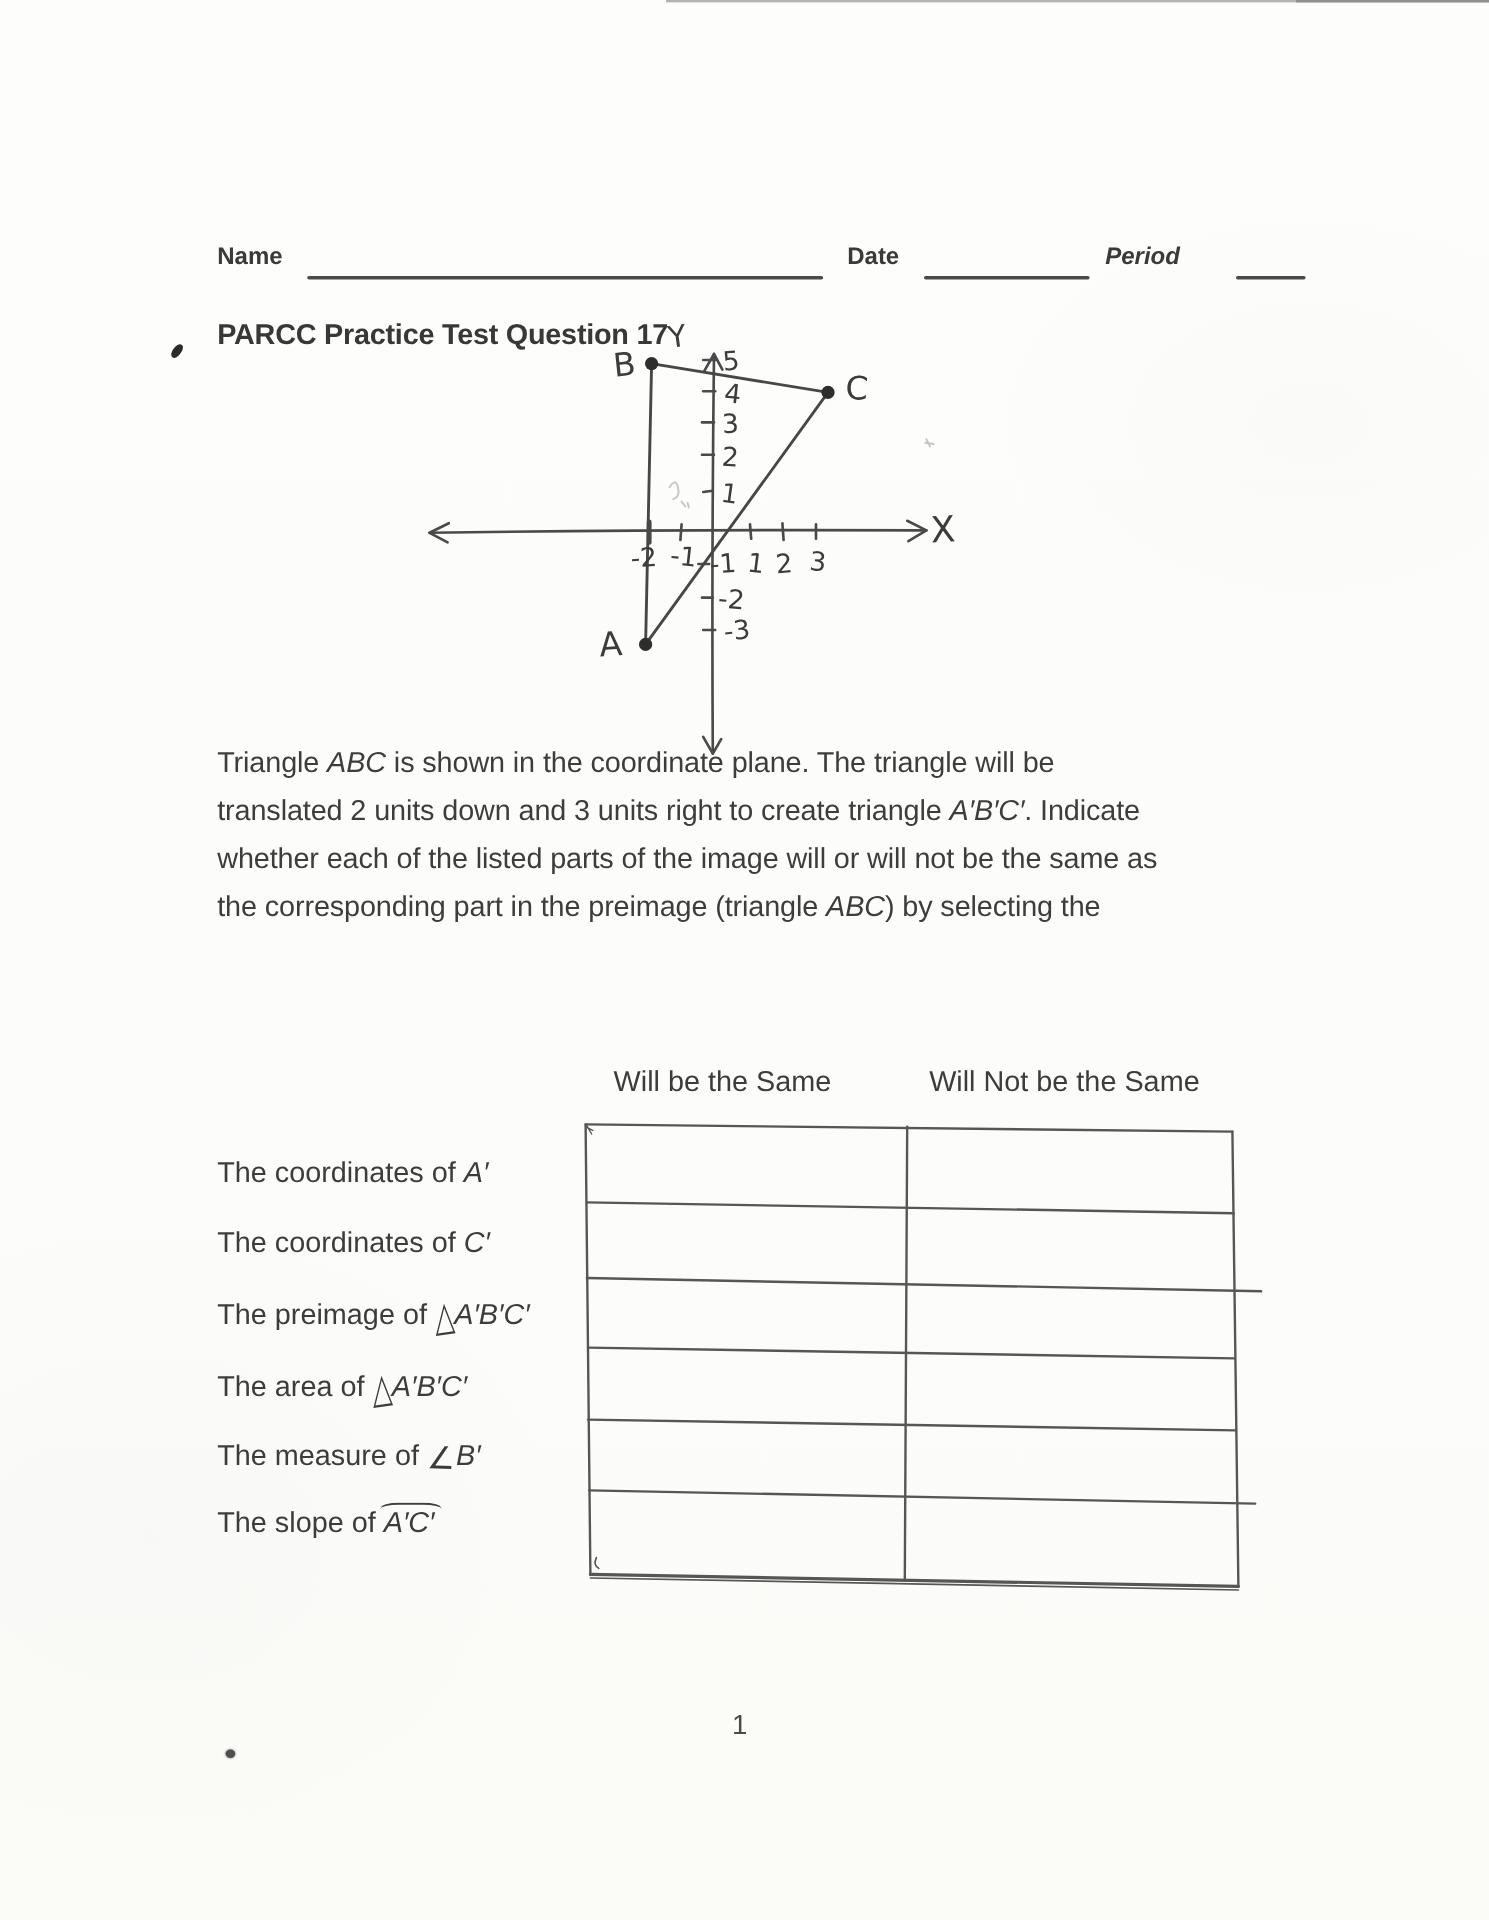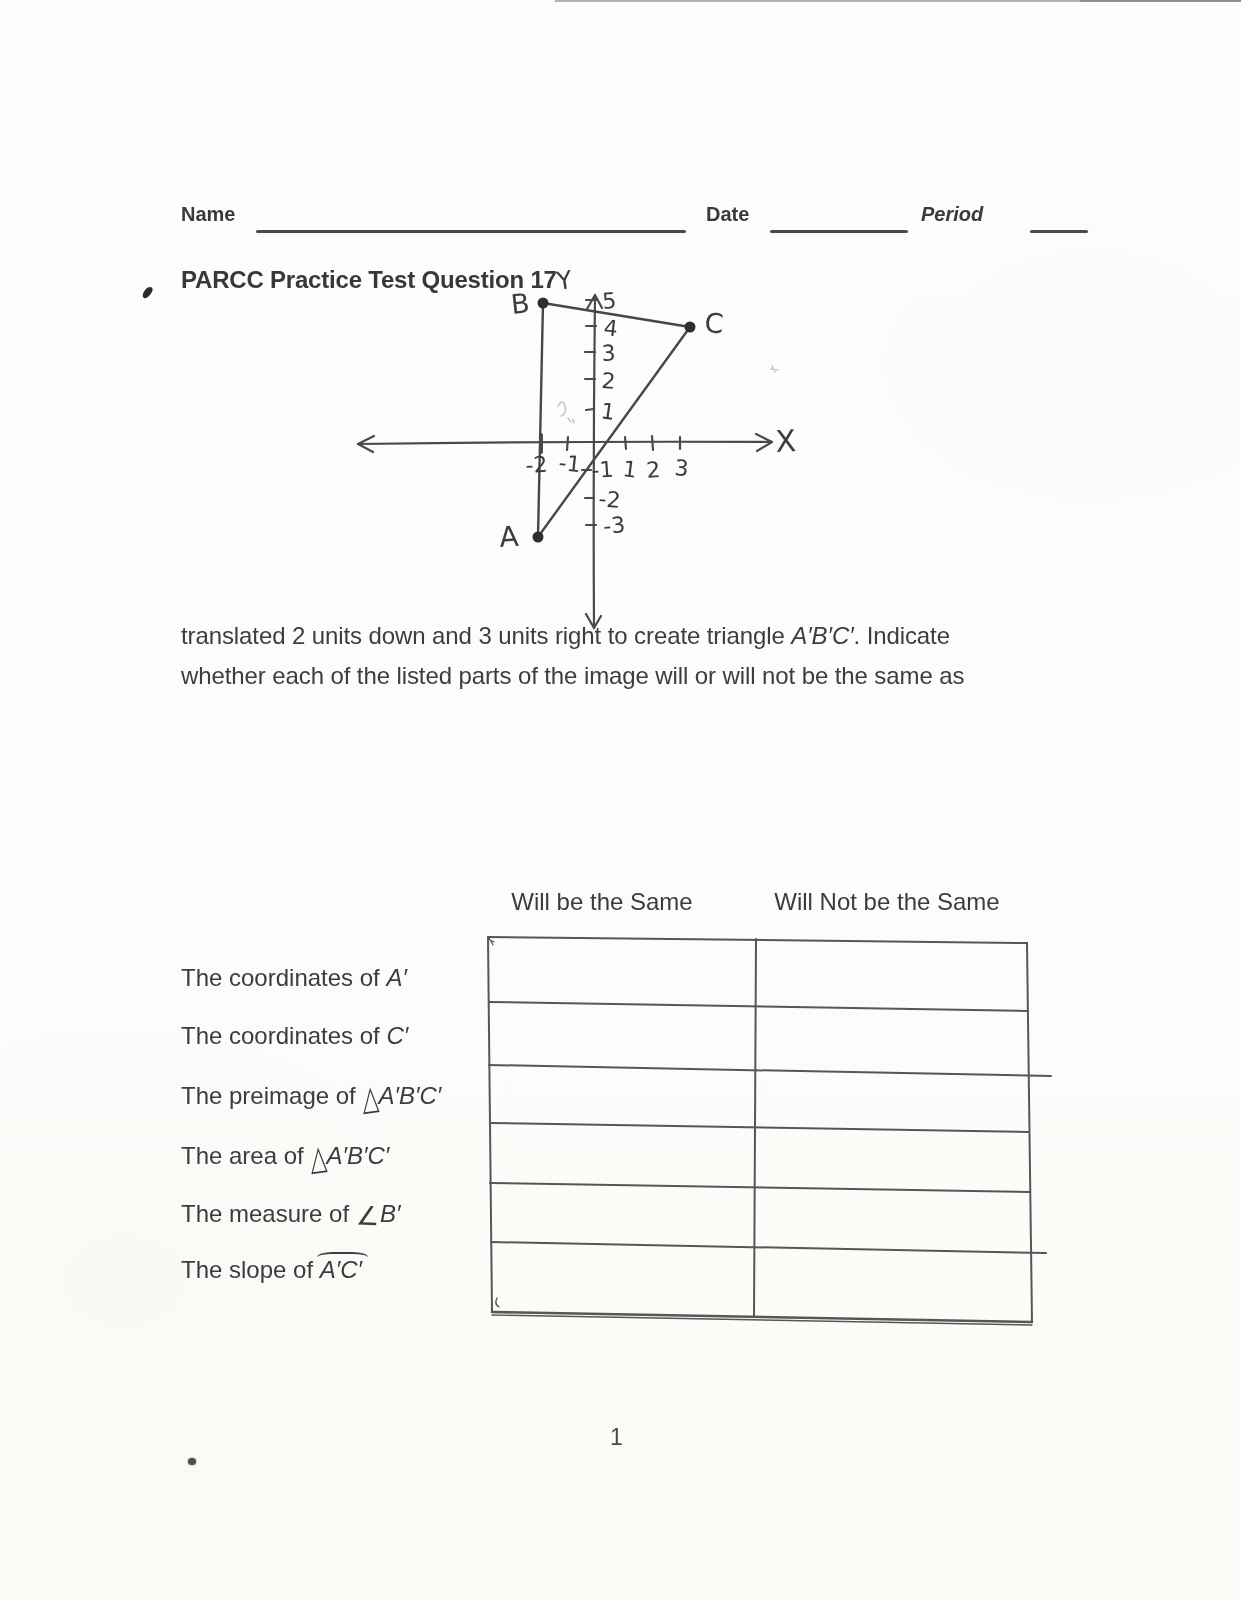--- a/index.html
+++ b/index.html
@@ -136,22 +136,24 @@
     </g>
 
     <g stroke="#c6c6c6" stroke-width="1.6" fill="none" stroke-linecap="round">
       <path d="M228,144 q5,-8 7,0 t-4,10"></path>
       <path d="M238,156 l3,4 m2,-3 l1,4"></path>
       <path d="M442,104 l3,6 m-4,-3 l7,1"></path>
     </g>
   </svg>
 
   <div id="paragraph" class="abs" style="left:181px;top:616px;">
+      <div class="para-line"><span>Triangle </span><span class="it">ABC</span><span> is shown in the coordinate plane. The triangle will be</span></div>
       <div class="para-line"><span>translated 2 units down and 3 units right to create triangle </span><span class="it">A′B′C′</span><span>. Indicate</span></div>
       <div class="para-line"><span>whether each of the listed parts of the image will or will not be the same as</span></div>
+      <div class="para-line"><span>the corresponding part in the preimage (triangle </span><span class="it">ABC</span><span>) by selecting the</span></div>
     </div>
 
   <div class="tbl-header abs" style="left:482px;top:888px;width:240px;">Will be the Same</div>
   <div class="tbl-header abs" style="left:756px;top:888px;width:262px;">Will Not be the Same</div>
 
   <svg class="abs" style="left:480px;top:928px;" width="575" height="415" viewBox="0 0 575 415">
     <g stroke="#565656" stroke-width="2" fill="none" stroke-linecap="round">
       <path d="M8,9 L12,384"></path>
       <path d="M8,9 L547,15"></path>
       <path d="M547,15 L552,394"></path>

